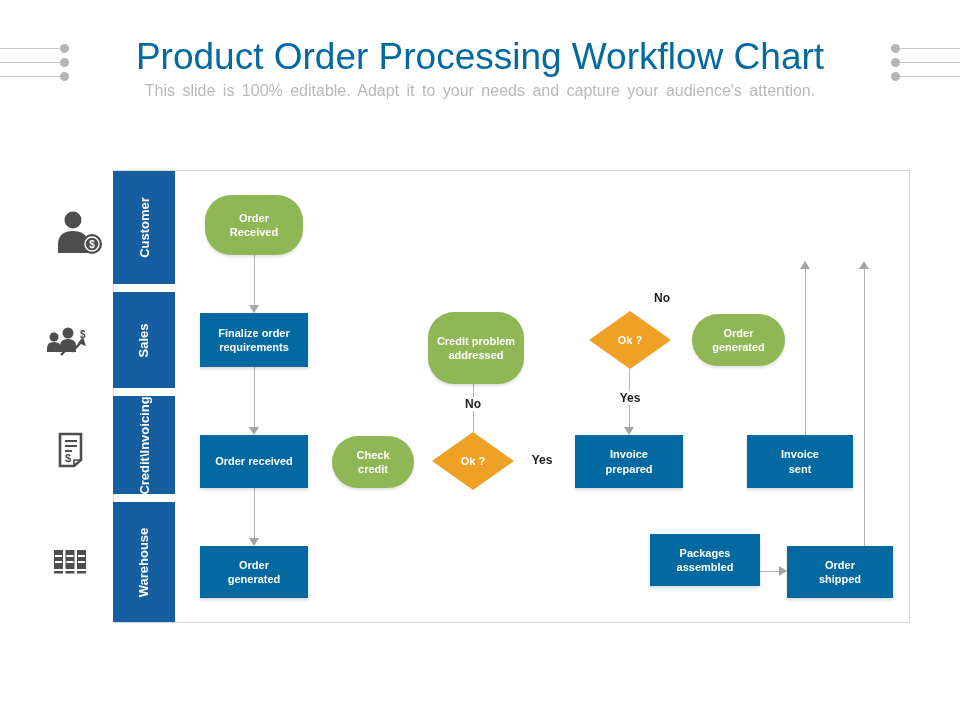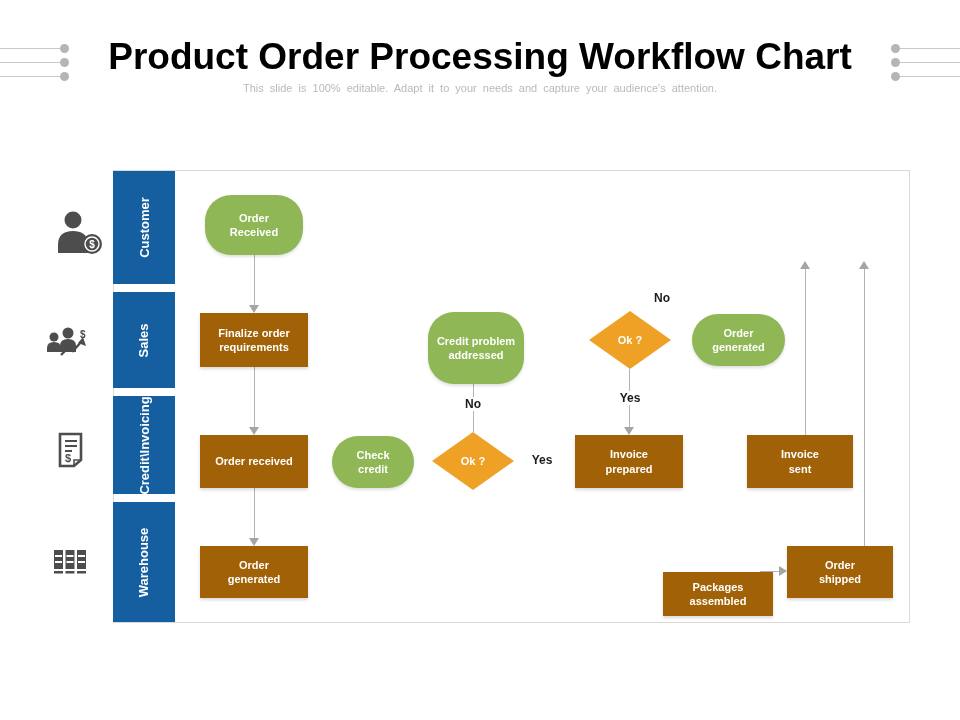--- a/index.html
+++ b/index.html
@@ -1,23 +1,23 @@
 <!DOCTYPE html>
 <html><head>
 <meta charset="utf-8">
 <style>
   html,body{margin:0;padding:0;background:#ffffff;}
   .slide{position:relative;width:960px;height:720px;background:#ffffff;overflow:hidden;
          font-family:"Liberation Sans","DejaVu Sans",sans-serif;}
 
   
   .title{position:absolute;left:0;top:36px;width:100%;text-align:center;
-         font-size:37px;font-weight:700;color:#000000;letter-spacing:0px;}
+         font-size:37px;font-weight:400;color:#0369a1;letter-spacing:0px;}
   .subtitle{position:absolute;left:0;top:82px;width:100%;text-align:center;
-         font-size:11px;color:#b9b9b9;word-spacing:3px;}
+         font-size:16px;color:#b9b9b9;word-spacing:3px;}
 
   
   .decor-row{position:absolute;height:9px;}
   .decor-row .bar{position:absolute;top:4px;height:1px;background:#c9c9c9;width:62px;}
   .decor-row .dot{position:absolute;top:0;width:9px;height:9px;border-radius:50%;background:#b5b5b5;}
   .dl .bar{left:0;} .dl .dot{left:60px;}
   .dr .bar{right:0;} .dr .dot{right:60px;}
 
   
   .chart-frame{position:absolute;left:113px;top:170px;width:797px;height:453px;
@@ -27,21 +27,21 @@
   .lane span{transform:rotate(-90deg);white-space:nowrap;color:#fff;
              font-weight:bold;font-size:13px;}
 
   
   .icon{position:absolute;}
 
   
   .node{position:absolute;display:flex;align-items:center;justify-content:center;
         text-align:center;color:#fff;font-weight:bold;font-size:11px;line-height:1.3;}
   .node span{white-space:pre-line;}
-  .rect{background:#a16207;box-shadow:0 2px 3px rgba(0,0,0,0.15);}
+  .rect{background:#0369a1;box-shadow:0 2px 3px rgba(0,0,0,0.15);}
   .stadium{background:#90B755;border-radius:26px;box-shadow:0 2px 3px rgba(0,0,0,0.12);}
   .diamond{background:#EEA125;clip-path:polygon(50% 0,100% 50%,50% 100%,0 50%);
            filter:drop-shadow(0 2px 2px rgba(0,0,0,0.12));}
 
   
   .vline{position:absolute;width:1px;background:#b3b3b3;}
   .hline{position:absolute;height:1px;background:#b3b3b3;}
   .arr-down{position:absolute;width:0;height:0;
             border-left:5px solid transparent;border-right:5px solid transparent;
             border-top:8px solid #a5a5a5;}
@@ -207,21 +207,21 @@
     </div>
   <div class="node rect" style="left:747px;top:435px;width:106px;height:53px;">
       <span>Invoice
 sent</span>
     </div>
 
   <div class="node rect" style="left:200px;top:546px;width:108px;height:52px;">
       <span>Order
 generated</span>
     </div>
-  <div class="node rect" style="left:650px;top:572px;width:110px;height:44px;margin-left:13px;">
+  <div class="node rect" style="left:650px;top:534px;width:110px;height:52px;">
       <span>Packages
 assembled</span>
     </div>
   <div class="node rect" style="left:787px;top:546px;width:106px;height:52px;">
       <span>Order
 shipped</span>
     </div>
 
   <div class="edge-label" style="left:648px;top:291px;width:28px;">No</div>
   <div class="edge-label on-line" style="left:612px;top:391px;width:32px;">Yes</div>

